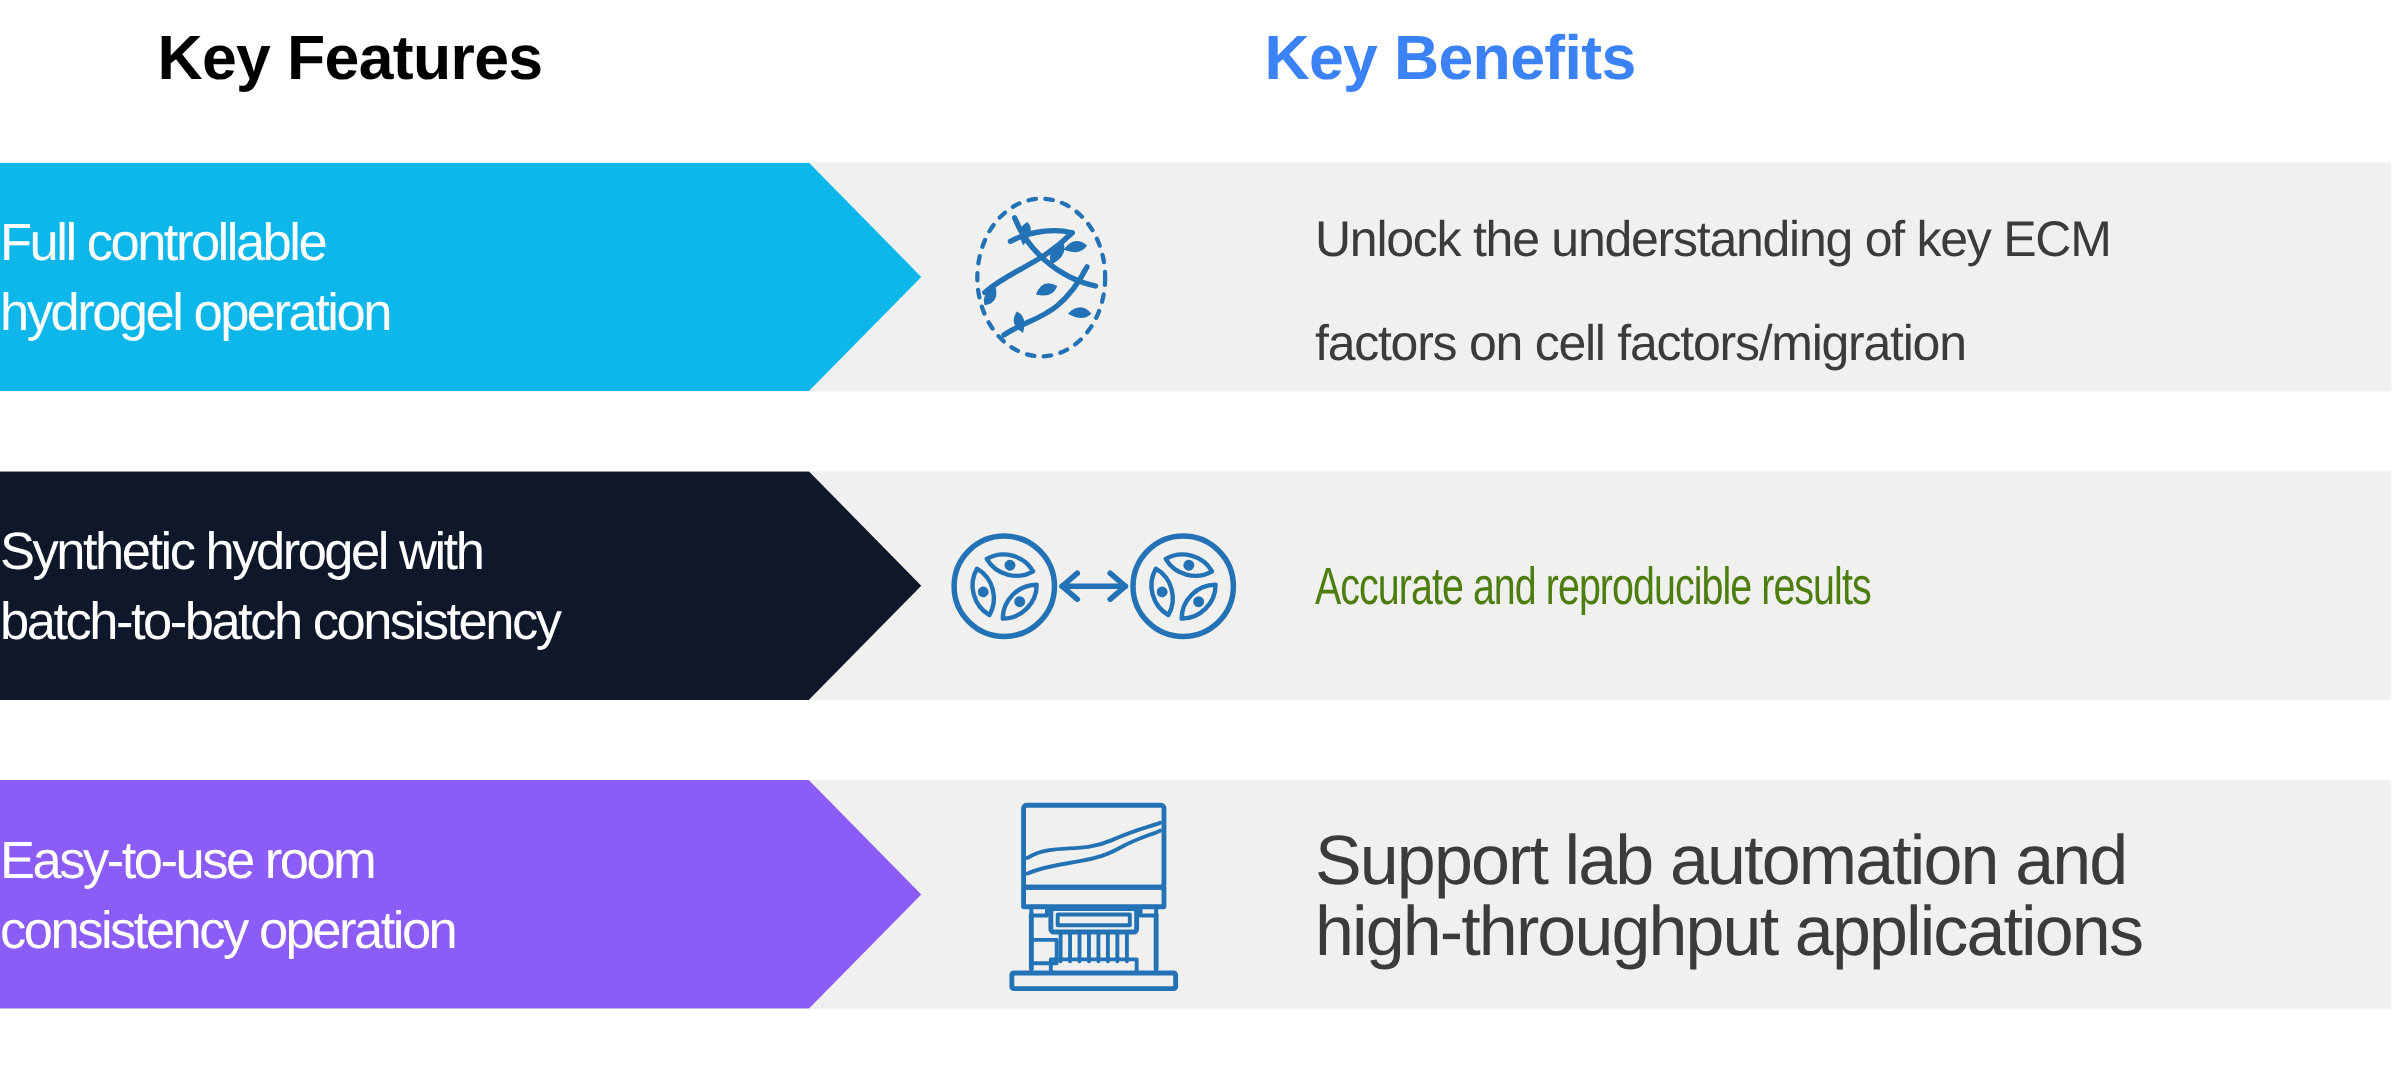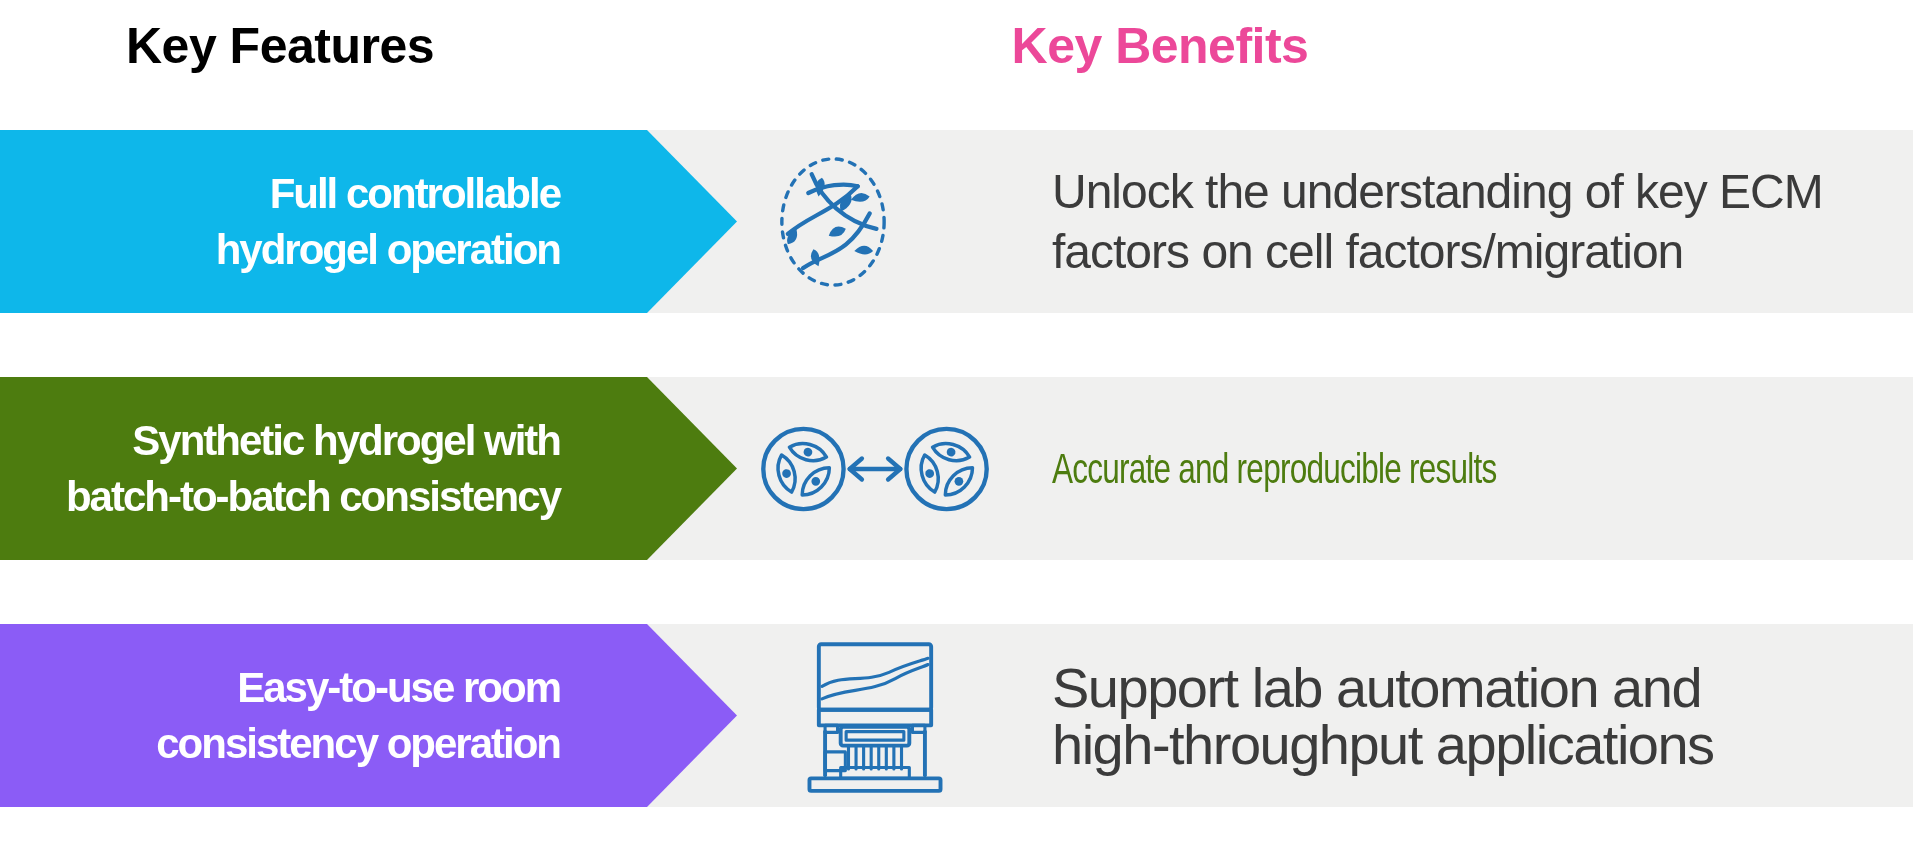--- a/index.html
+++ b/index.html
@@ -18,49 +18,49 @@
   .row1{top:130px;}
   .row2{top:377px;}
   .row3{top:624px;}
   .band{position:absolute;left:0;top:0;width:1913px;height:183px;}
   .arrow{
     position:absolute;left:0;top:0;width:737px;height:183px;
     clip-path:polygon(0 0,647px 0,100% 50%,647px 100%,0 100%);
     display:flex;align-items:center;
   }
   .feature{
-    width:560px;text-align:right;color:#fff;
-    font-size:42px;line-height:56px;letter-spacing:-2px;font-weight:bold;
+    width:560px;text-align:left;color:#fff;
+    font-size:42px;line-height:56px;letter-spacing:-2px;
   }
   .icon-col{
     position:absolute;left:745px;top:0;width:260px;height:183px;
     display:flex;align-items:center;justify-content:center;
   }
   .icon-col svg{display:block;}
   .icon-shift{transform:translateX(-42px);}
   .benefit{
     position:absolute;left:1052px;top:0;height:183px;width:860px;
     display:flex;flex-direction:column;justify-content:center;
   }
   .bline:empty{display:none;}
-  .row1 .bline{font-size:48px;line-height:60px;letter-spacing:-1px;}
+  .row1 .bline{font-size:40px;line-height:60px;letter-spacing:-1px;margin-top:23px;}
   .row2 .bline{font-size:42px;line-height:56px;letter-spacing:-1px;
     transform:scaleX(0.75);transform-origin:left center;white-space:nowrap;}
   .row3 .bline{font-size:56px;line-height:57px;letter-spacing:-1.5px;}
   .ic{stroke:currentColor;stroke-width:5;fill:none;stroke-linecap:round;stroke-linejoin:round;}
   .ic-thin{stroke:currentColor;stroke-width:4;fill:none;stroke-linecap:round;stroke-linejoin:round;}
   .ic-fill{fill:currentColor;stroke:none;}
 </style>
 </head>
 <body>
 
 <div class="page">
 
   <div class="col-title title-features" style="color: rgb(0, 0, 0);">Key Features</div>
-  <div class="col-title title-benefits" style="color: #ec4899;">Key Benefits</div>
+  <div class="col-title title-benefits" style="color: #3b82f6;">Key Benefits</div>
 
   <div class="row row1">
     <div class="band" style="background-color: rgb(240, 240, 239);"></div>
     <div class="arrow" style="background-color: rgb(14, 183, 234);">
       <div class="feature">
         <div>Full controllable</div>
         <div>hydrogel operation</div>
       </div>
     </div>
     <div class="icon-col icon-shift" style="color: rgb(35, 114, 181);">
@@ -80,21 +80,21 @@
       </svg>
     </div>
     <div class="benefit" style="color: rgb(59, 59, 59);">
       <div class="bline">Unlock the understanding of key ECM</div>
       <div class="bline">factors on cell factors/migration</div>
     </div>
   </div>
 
   <div class="row row2">
     <div class="band" style="background-color: rgb(240, 240, 239);"></div>
-    <div class="arrow" style="background-color: #4d7c0f;">
+    <div class="arrow" style="background-color: #0f172a;">
       <div class="feature">
         <div>Synthetic hydrogel with</div>
         <div>batch-to-batch consistency</div>
       </div>
     </div>
     <div class="icon-col" style="color: rgb(35, 114, 181);">
       <svg width="236" height="96" viewBox="0 0 270 110">
         <circle class="ic" cx="53" cy="55" r="46"></circle>
         <g transform="translate(53 55)">
           <g transform="rotate(15) translate(0 -20)">

